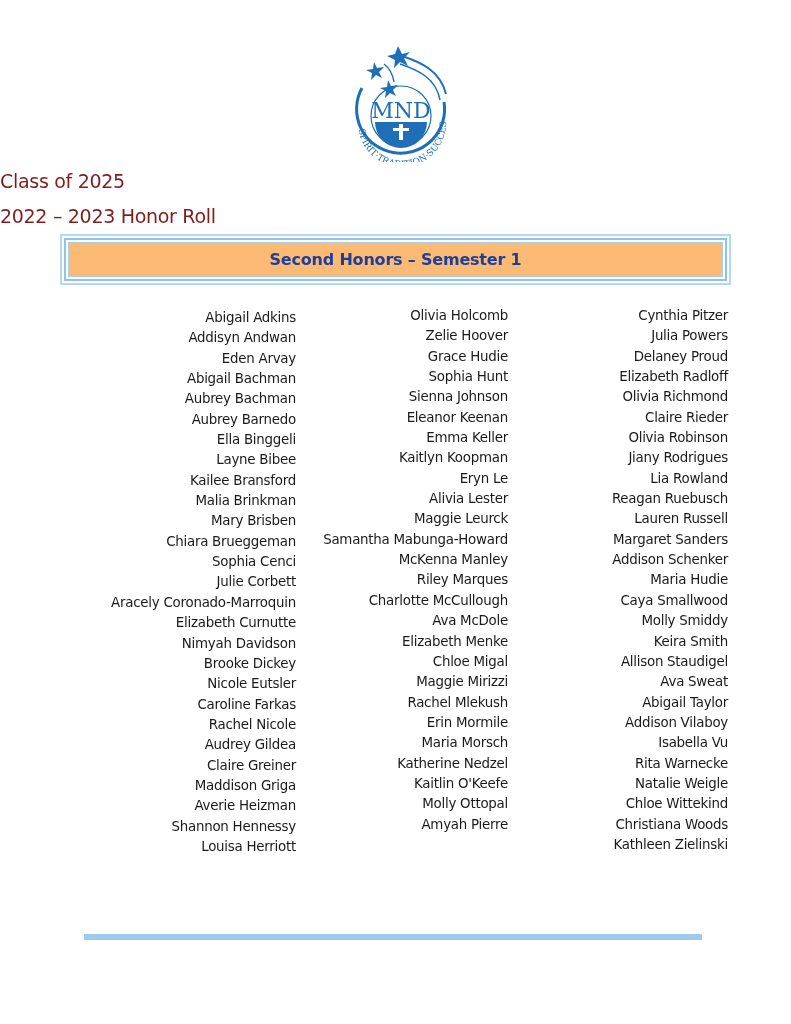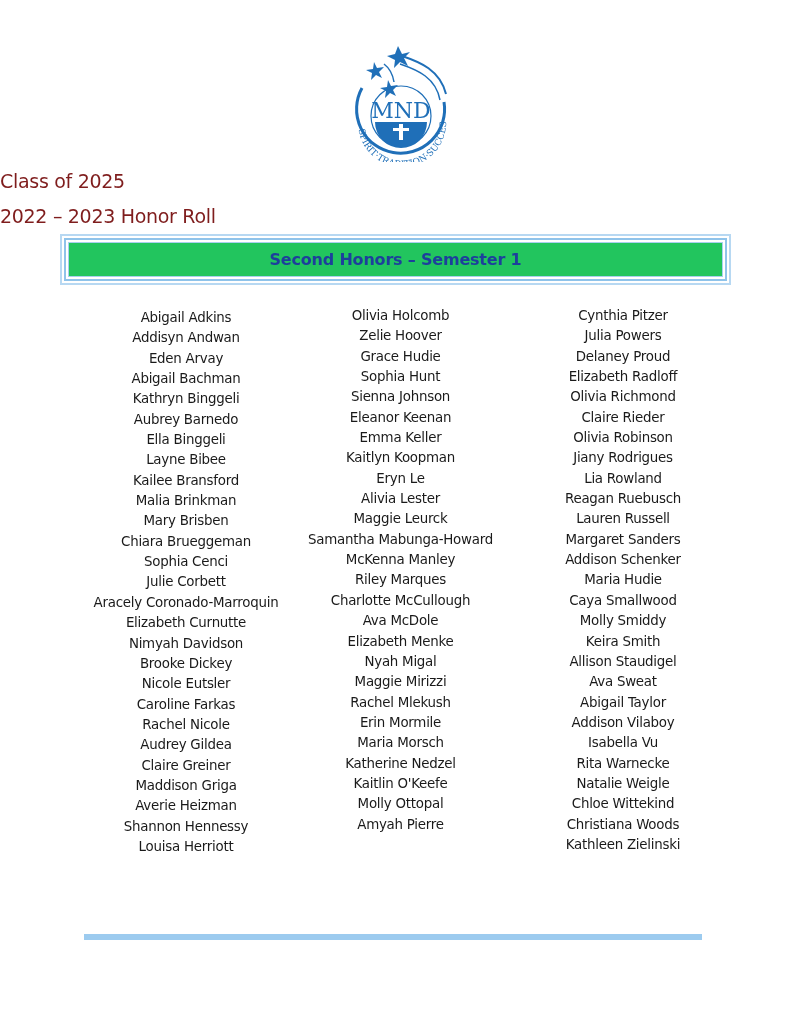--- a/index.html
+++ b/index.html
@@ -47,21 +47,21 @@
     }
     .section-box .inner1 {
       position: absolute;
       left: 2px; top: 2px; right: 2px; bottom: 2px;
       border: 2px solid #8fc3ea;
     }
     .section-box .inner2 {
       position: absolute;
       left: 6px; top: 6px; right: 6px; bottom: 6px;
       border: 1px solid #a9d0ef;
-      background: #22c55e;
+      background: #fdba74;
       display: flex;
       align-items: center;
       justify-content: center;
     }
     .section-title {
       font-family: "DejaVu Sans", sans-serif;
       font-weight: bold;
       font-size: 16px;
       color: #1d3f9c;
       letter-spacing: -0.2px;
@@ -69,21 +69,21 @@
 
     .columns {
       position: absolute;
       top: 306px;
       left: 0;
       width: 791px;
     }
     .col {
       position: absolute;
       top: 0;
-      text-align: center;
+      text-align: right;
     }
     .col.c1 { left: 76px; width: 220px; top: 2px; }
     .col.c2 { left: 293px; width: 215px; }
     .col.c3 { left: 518px; width: 210px; }
     .name {
       display: block;
       font-family: "DejaVu Sans", sans-serif;
       font-size: 13.4px;
       line-height: 20.35px;
       height: 20.35px;
@@ -143,21 +143,21 @@
     <span class="section-title">Second Honors – Semester 1</span>
   </div>
 </div>
 
 <div class="columns">
   <div class="col c1">
     <span class="name">Abigail Adkins</span>
     <span class="name">Addisyn Andwan</span>
     <span class="name">Eden Arvay</span>
     <span class="name">Abigail Bachman</span>
-    <span class="name">Kathryn Binggeli</span>
+    <span class="name">Aubrey Bachman</span>
     <span class="name">Aubrey Barnedo</span>
     <span class="name">Ella Binggeli</span>
     <span class="name">Layne Bibee</span>
     <span class="name">Kailee Bransford</span>
     <span class="name">Malia Brinkman</span>
     <span class="name">Mary Brisben</span>
     <span class="name">Chiara Brueggeman</span>
     <span class="name">Sophia Cenci</span>
     <span class="name">Julie Corbett</span>
     <span class="name">Aracely Coronado-Marroquin</span>
@@ -186,21 +186,21 @@
     <span class="name">Kaitlyn Koopman</span>
     <span class="name">Eryn Le</span>
     <span class="name">Alivia Lester</span>
     <span class="name">Maggie Leurck</span>
     <span class="name">Samantha Mabunga-Howard</span>
     <span class="name">McKenna Manley</span>
     <span class="name">Riley Marques</span>
     <span class="name">Charlotte McCullough</span>
     <span class="name">Ava McDole</span>
     <span class="name">Elizabeth Menke</span>
-    <span class="name">Nyah Migal</span>
+    <span class="name">Chloe Migal</span>
     <span class="name">Maggie Mirizzi</span>
     <span class="name">Rachel Mlekush</span>
     <span class="name">Erin Mormile</span>
     <span class="name">Maria Morsch</span>
     <span class="name">Katherine Nedzel</span>
     <span class="name">Kaitlin O'Keefe</span>
     <span class="name">Molly Ottopal</span>
     <span class="name">Amyah Pierre</span>
   </div>
 

